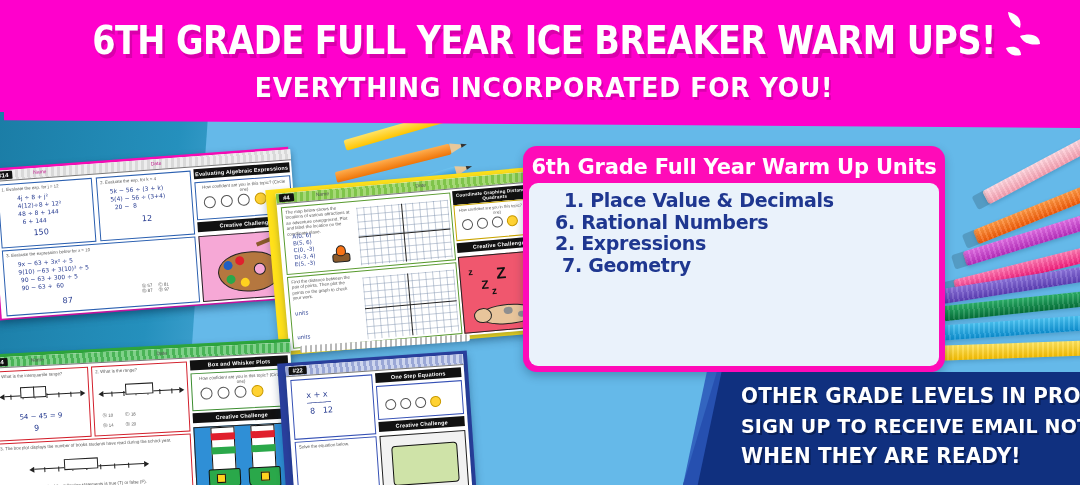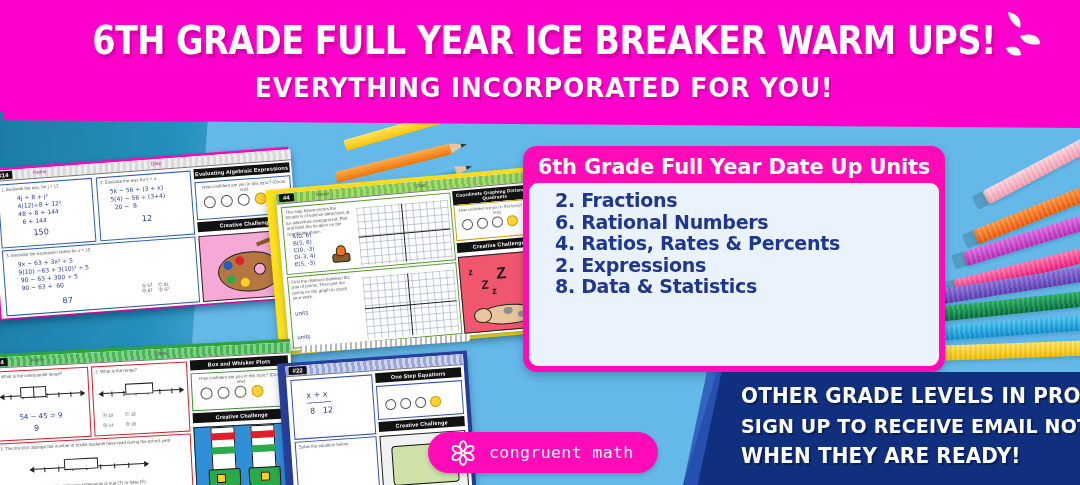--- a/index.html
+++ b/index.html
@@ -576,47 +576,33 @@
     <div class="title">6TH GRADE FULL YEAR ICE BREAKER WARM UPS!</div>
     <div class="subtitle">EVERYTHING INCORPORATED FOR YOU!</div>
     <svg class="sparkles" viewBox="0 0 70 60">
       <path d="M16 4 C26 6 30 12 28 20 C22 17 17 12 16 4 Z" fill="#ffffff"></path>
       <path d="M28 28 C40 24 48 28 48 36 C39 38 31 35 28 28 Z" fill="#ffffff"></path>
       <path d="M14 40 C23 37 29 40 29 47 C22 49 16 46 14 40 Z" fill="#ffffff"></path>
     </svg>
   </div>
 
   <div class="units-panel">
-    <div class="units-title">6th Grade Full Year Date Up Units</div>
+    <div class="units-title">6th Grade Full Year Warm Up Units</div>
     <div class="units-body">
-      <div class="unit-item">2. Fractions</div>
+      <div class="unit-item" style="padding-left:9px;">1. Place Value &amp; Decimals</div>
       <div class="unit-item">6. Rational Numbers</div>
-      <div class="unit-item">4. Ratios, Rates &amp; Percents</div>
       <div class="unit-item">2. Expressions</div>
-      <div class="unit-item">8. Data &amp; Statistics</div>
+      <div class="unit-item" style="padding-left:7px;">7. Geometry</div>
     </div>
   </div>
 
   <div class="notice">
     <div class="notice-shape"></div>
     <div class="notice-edge"></div>
     <div class="notice-lines">
       <div class="notice-line">OTHER GRADE LEVELS IN PROGRESS!</div>
       <div class="notice-line" style="font-size:20px;">SIGN UP TO RECEIVE EMAIL NOTIFICATION</div>
       <div class="notice-line">WHEN THEY ARE READY!</div>
     </div>
   </div>
 
-  <div class="logo">
-    <svg width="26" height="26" viewBox="0 0 26 26">
-      <g fill="none" stroke="#ffffff" stroke-width="1.9">
-        <ellipse cx="13" cy="6.2" rx="3.1" ry="5"></ellipse>
-        <ellipse cx="13" cy="19.8" rx="3.1" ry="5"></ellipse>
-        <ellipse cx="13" cy="6.2" rx="3.1" ry="5" transform="rotate(60 13 13)"></ellipse>
-        <ellipse cx="13" cy="19.8" rx="3.1" ry="5" transform="rotate(60 13 13)"></ellipse>
-        <ellipse cx="13" cy="6.2" rx="3.1" ry="5" transform="rotate(120 13 13)"></ellipse>
-        <ellipse cx="13" cy="19.8" rx="3.1" ry="5" transform="rotate(120 13 13)"></ellipse>
-      </g>
-    </svg>
-    <span class="logo-text">congruent math</span>
-  </div>
 
 </div>
 
 </body></html>

